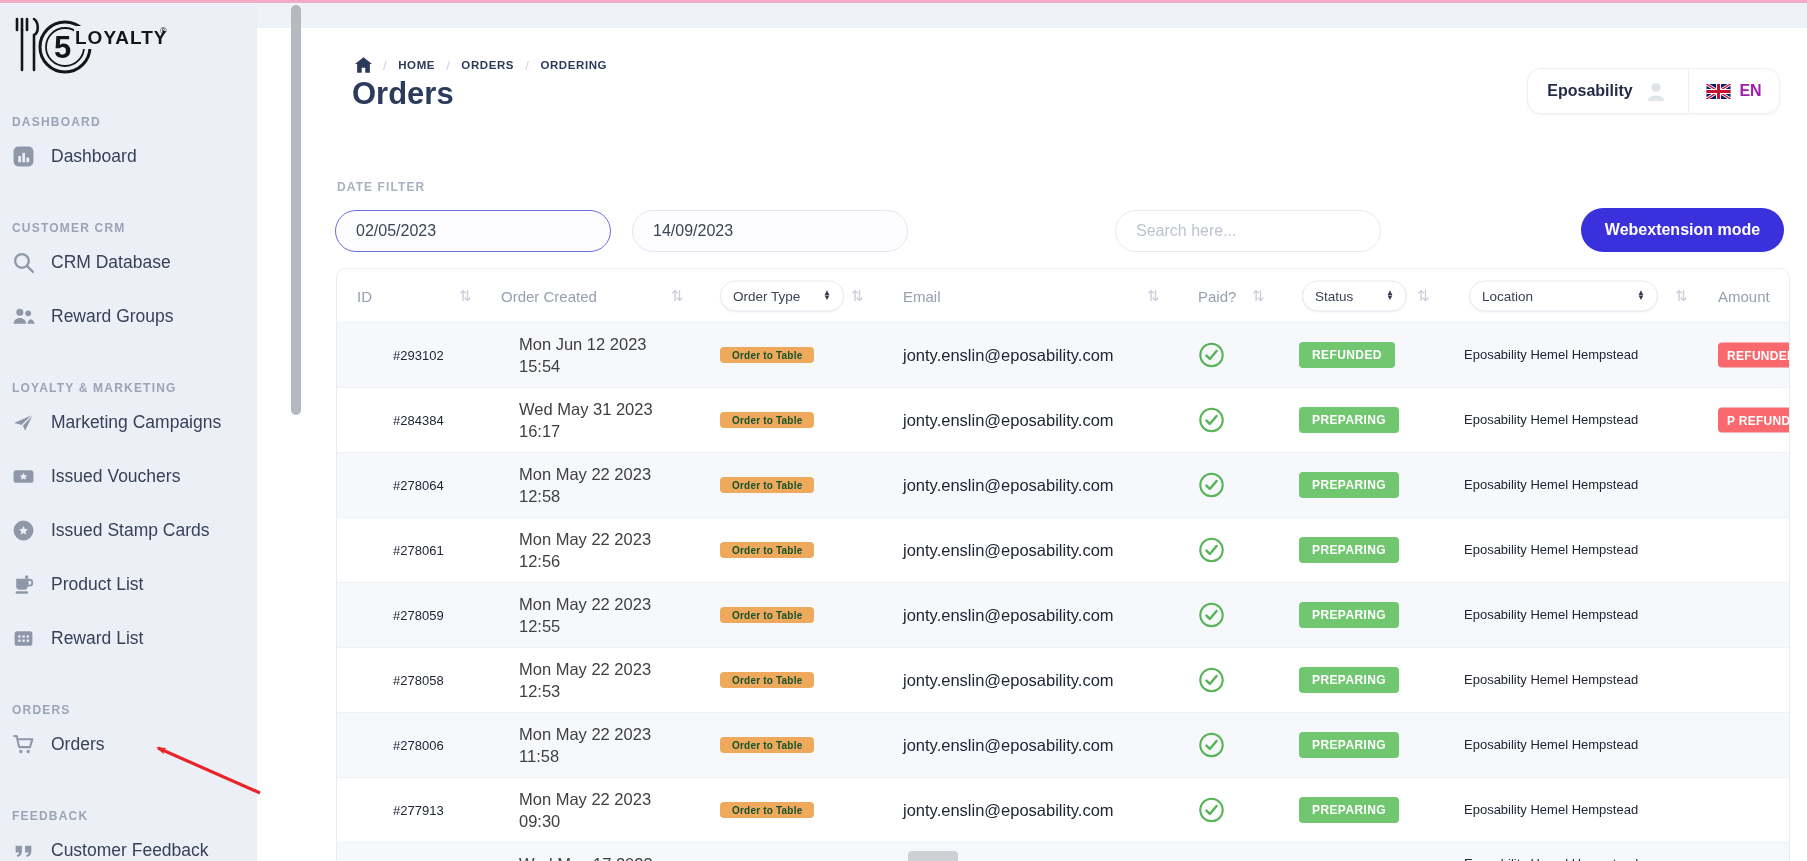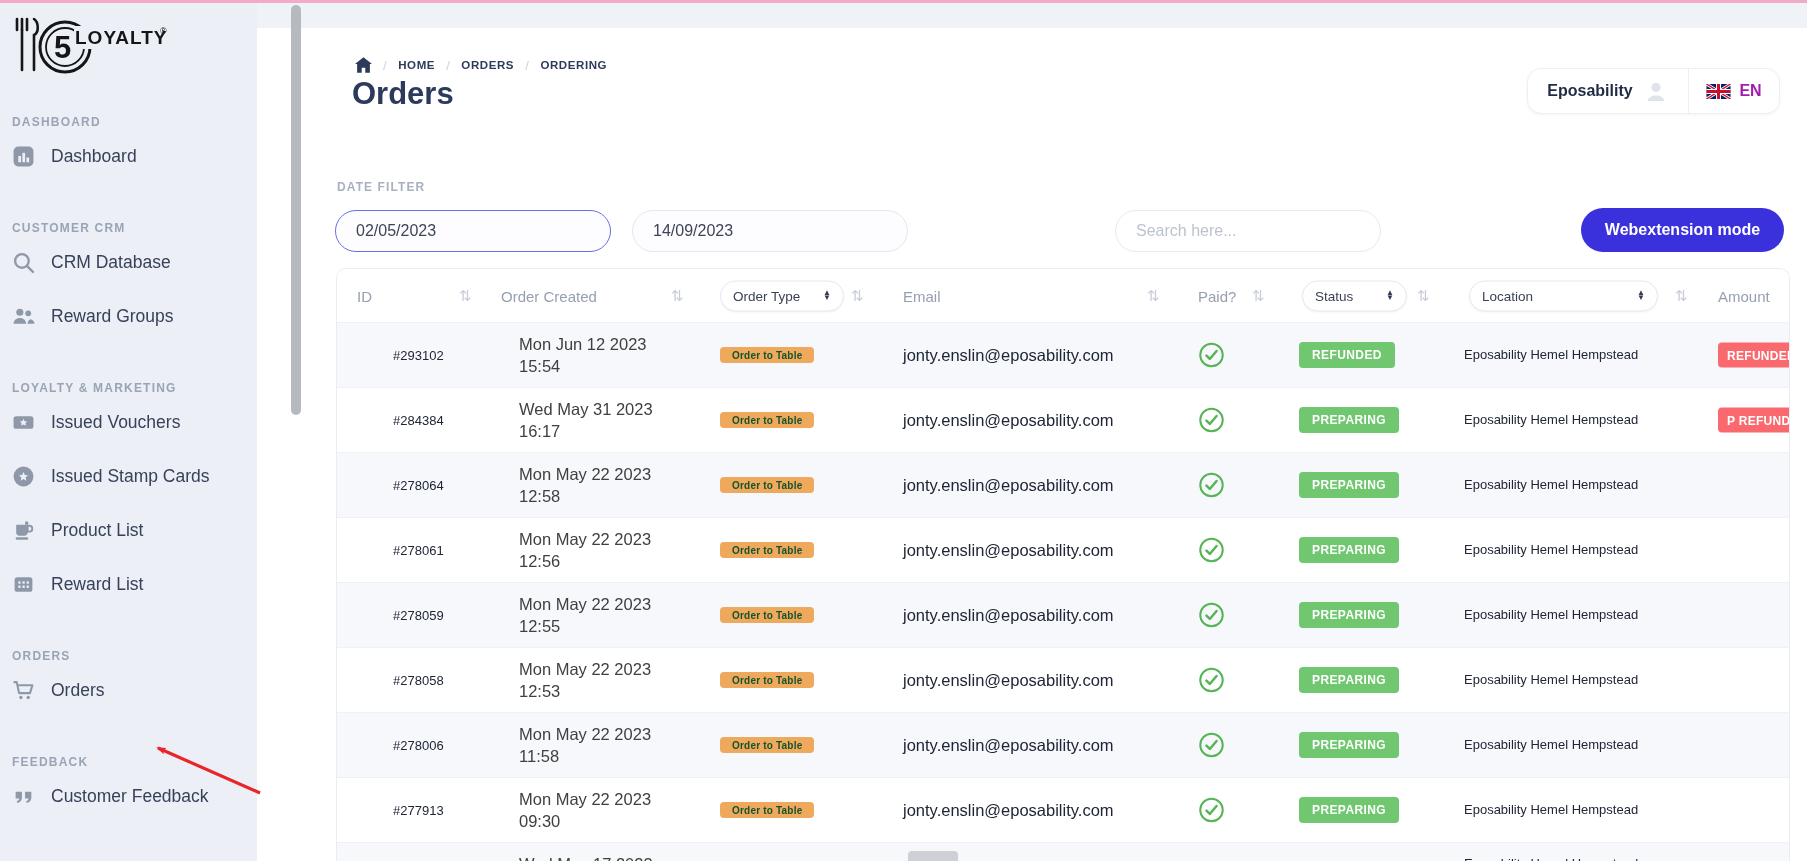--- a/index.html
+++ b/index.html
@@ -134,20 +134,27 @@
         <circle cx="15.5" cy="8" r="2.8"></circle>
         <path d="M1.5 18c0-3.5 2.7-5.6 6-5.6s6 2.1 6 5.6z"></path>
         <path d="M14.8 18c.2-2.3 1.5-4 2.9-4.4 2 .3 3.7 2 3.8 4.4z"></path>
       </svg>
     <span>Reward Groups</span>
   </div>
 
   <div class="side-label">LOYALTY &amp; MARKETING</div>
   <div class="side-item">
     <svg viewBox="0 0 22 22" fill="#8e98a9">
+        <path d="M2 11.5 20 3.5 12.5 19l-2.2-5.4z"></path>
+        <path d="M9.8 13.6 20 3.5" stroke="#ecf0f6" stroke-width="1.2"></path>
+      </svg>
+    <span>Marketing Campaigns</span>
+  </div>
+  <div class="side-item">
+    <svg viewBox="0 0 22 22" fill="#8e98a9">
         <rect x="1.5" y="5" width="19" height="12" rx="2.5"></rect>
         <polygon points="11,7.4 12.1,9.7 14.6,10 12.8,11.7 13.3,14.2 11,13 8.7,14.2 9.2,11.7 7.4,10 9.9,9.7" fill="#ecf0f6"></polygon>
       </svg>
     <span>Issued Vouchers</span>
   </div>
   <div class="side-item">
     <svg viewBox="0 0 22 22" fill="#8e98a9">
         <circle cx="11" cy="11" r="9.5"></circle>
         <polygon points="11,6.8 12.3,9.6 15.3,9.9 13,12 13.7,15 11,13.4 8.3,15 9,12 6.7,9.9 9.7,9.6" fill="#ecf0f6"></polygon>
       </svg>

